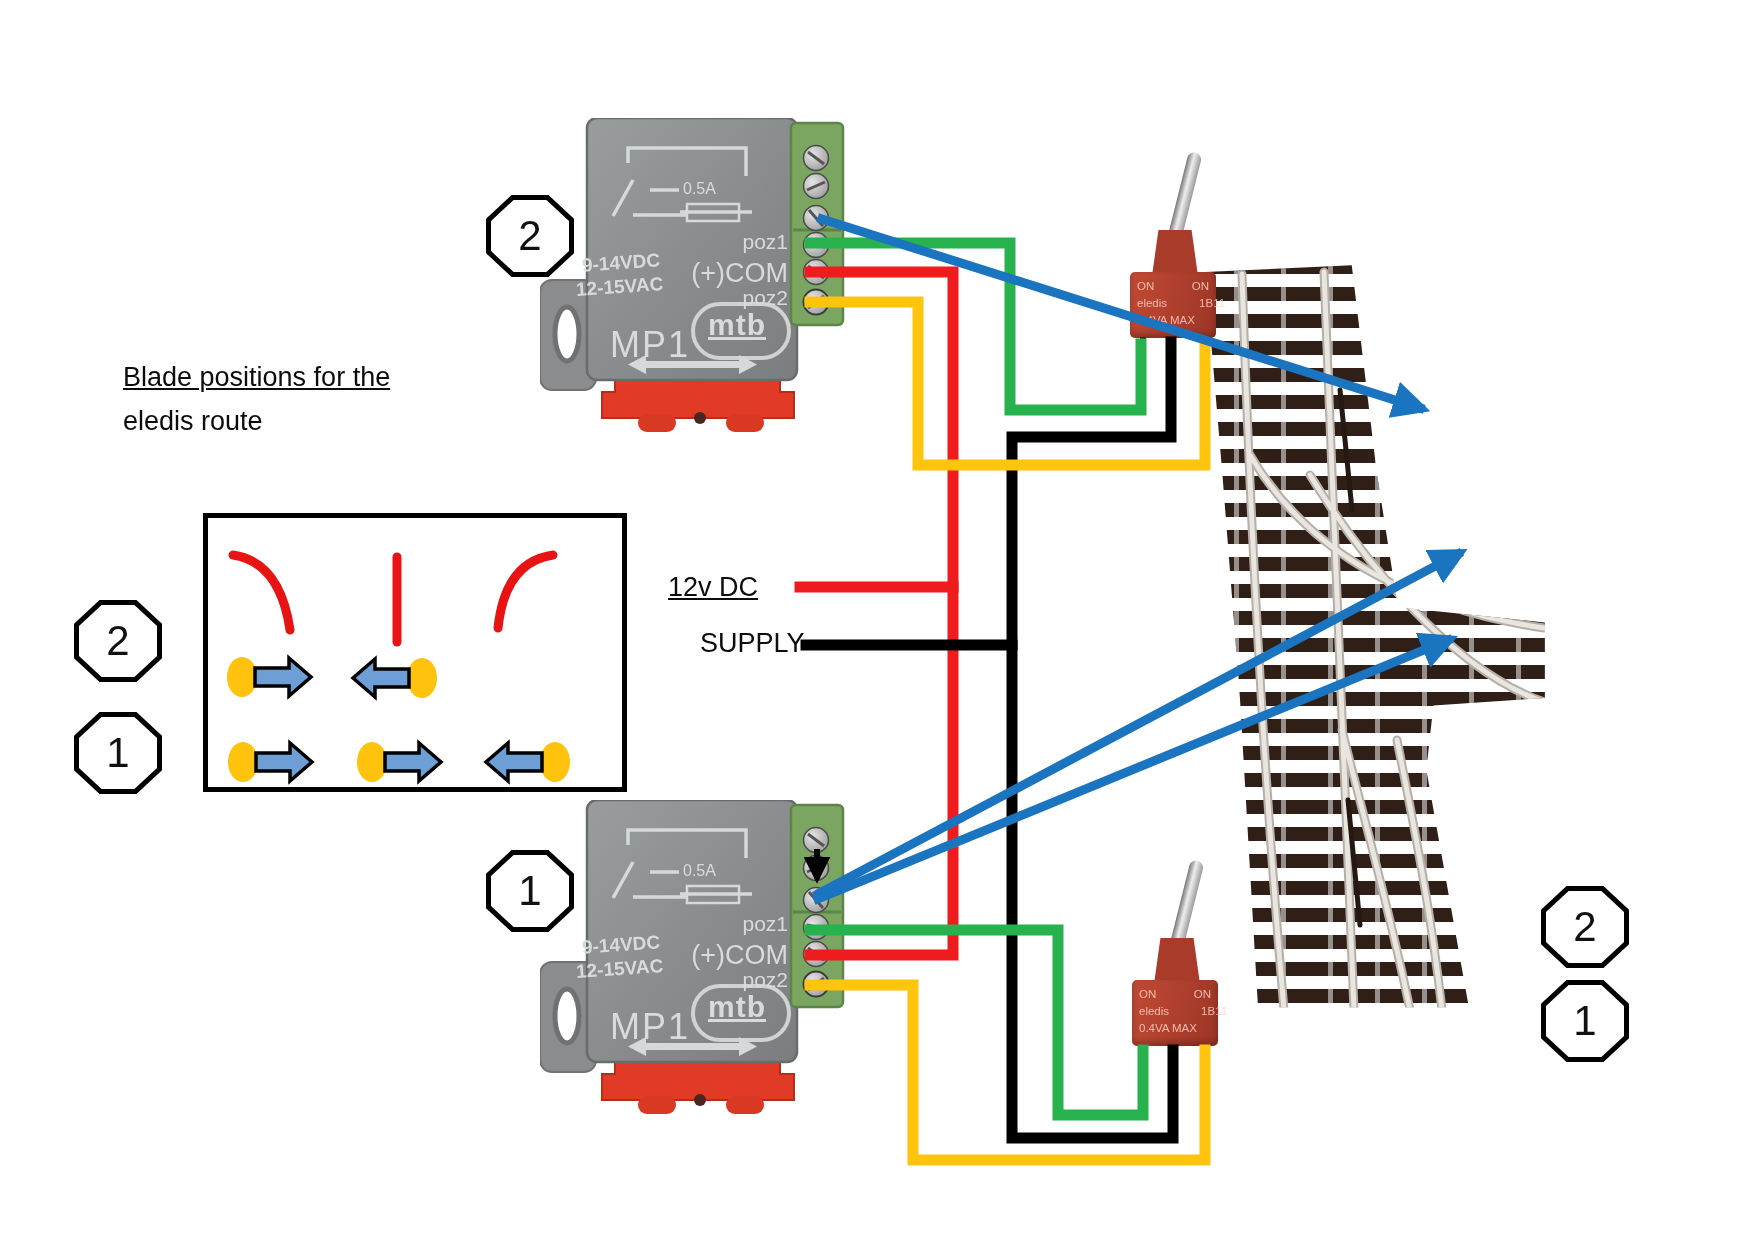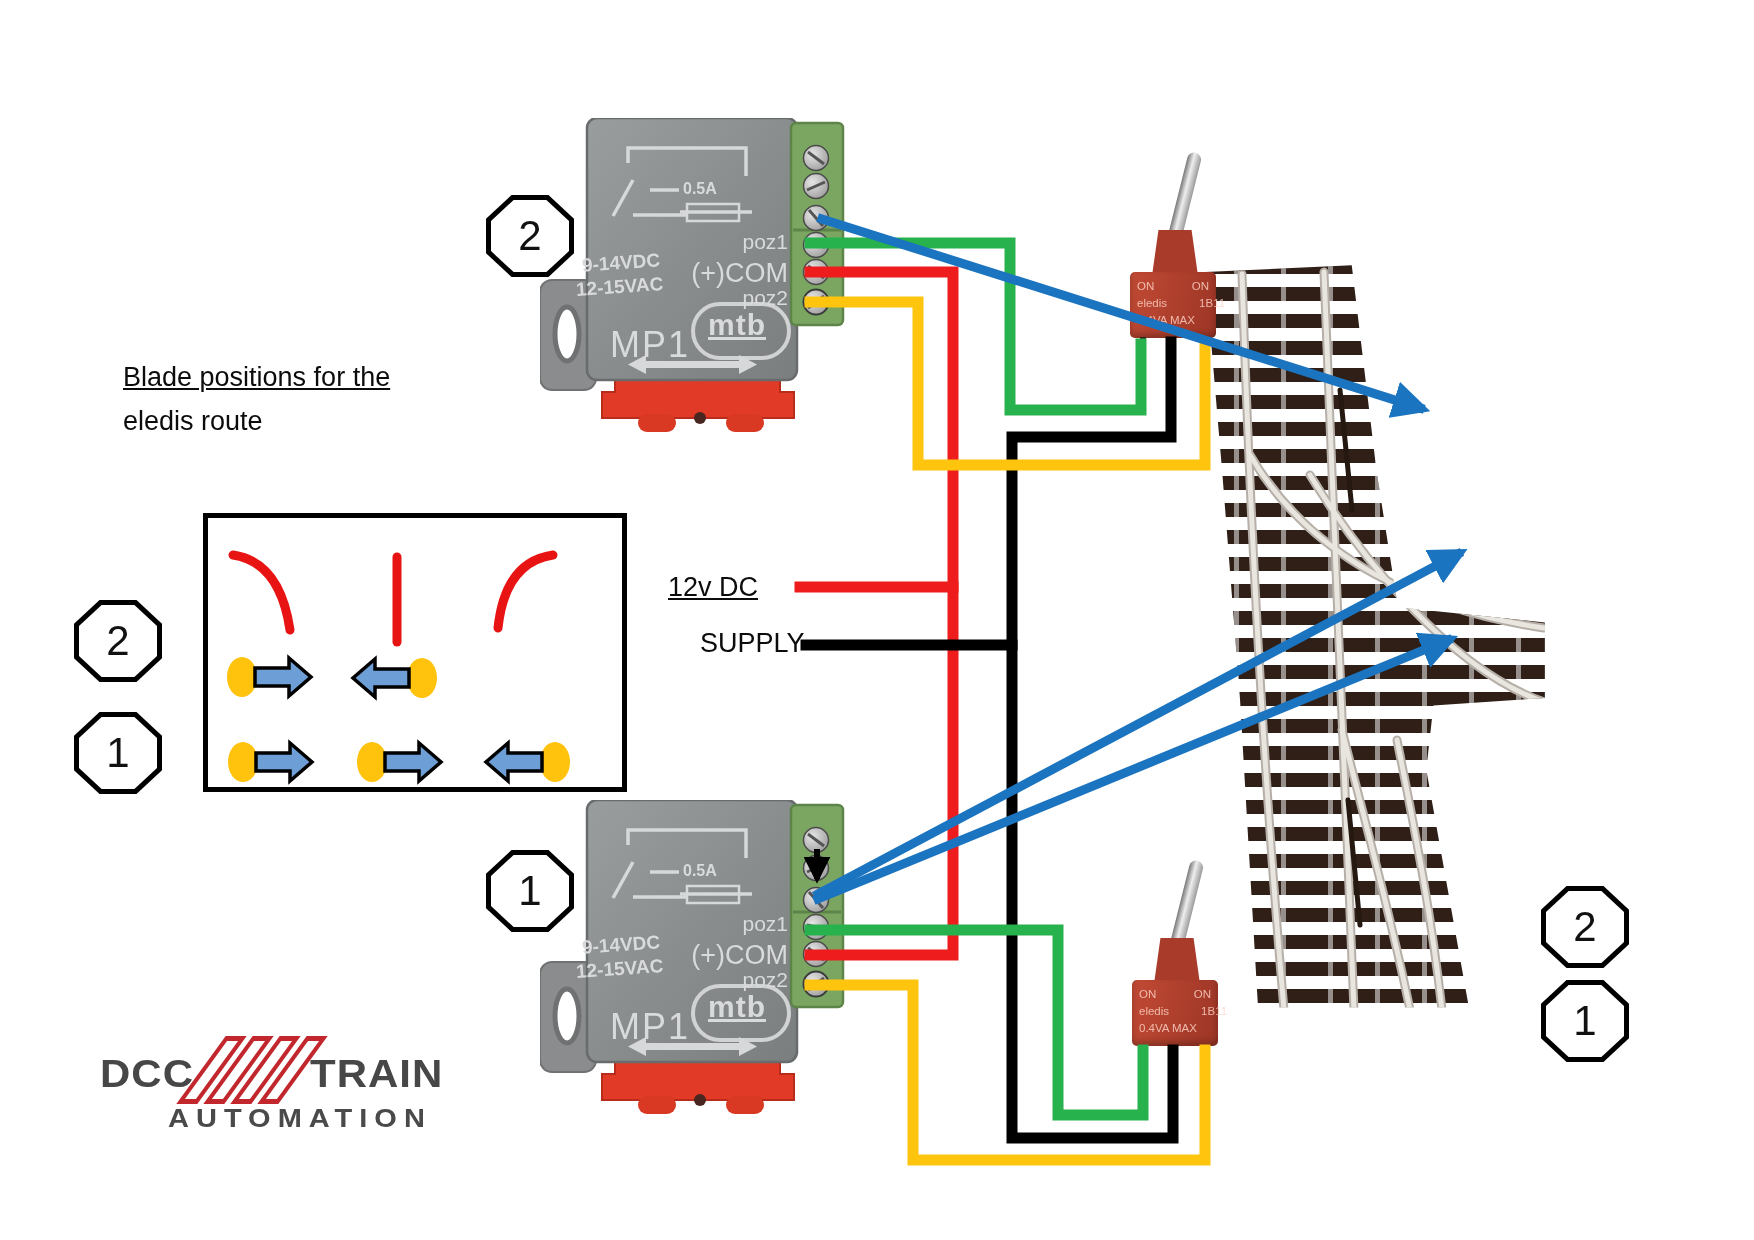--- a/index.html
+++ b/index.html
@@ -9,21 +9,21 @@
   .lbl{position:absolute;font-size:27px;color:#0c0c0c;}
   
   .oct{position:absolute;width:88px;height:82px;background:#000;
        clip-path:polygon(29% 0,71% 0,100% 29%,100% 71%,71% 100%,29% 100%,0 71%,0 29%);}
   .oct .in{position:absolute;inset:5px;background:#fff;display:flex;align-items:center;justify-content:center;
        clip-path:polygon(29% 0,71% 0,100% 29%,100% 71%,71% 100%,29% 100%,0 71%,0 29%);
        font-size:42px;color:#111;}
   
   .mp1{position:absolute;width:305px;height:320px;}
   .mp1 span{position:absolute;color:#d8dadb;}
-  .mp1 .fuse{left:143px;top:62px;font-size:16px;font-weight:bold;}
+  .mp1 .fuse{left:143px;top:62px;font-size:16px;}
   .mp1 .t1{right:57px;top:112px;font-size:21px;}
   .mp1 .t2{right:57px;top:140px;font-size:27px;}
   .mp1 .t3{right:57px;top:168px;font-size:21px;}
   .mp1 .v1{left:42px;top:134px;font-size:19px;font-weight:bold;transform:rotate(-4deg);}
   .mp1 .v2{left:36px;top:158px;font-size:19px;font-weight:bold;transform:rotate(-4deg);}
   .mp1 .model{left:62px;top:206px;font-size:36px;letter-spacing:2px;margin-left:8px;}
   .mp1 .brand{left:168px;top:190px;font-size:30px;font-weight:700;letter-spacing:1px;text-decoration:underline;}
   
   .tgl{position:absolute;width:92px;height:212px;}
   .tgl .lever{position:absolute;left:38px;top:10px;width:14px;height:94px;border-radius:7px 7px 2px 2px;
@@ -305,33 +305,20 @@
         </div>
       <div class="r">
           <span>0.4VA MAX</span>
         </div>
     </div>
     <div class="pin" style="left:12px;"></div>
     <div class="pin" style="left:42px;"></div>
     <div class="pin" style="left:74px;"></div>
   </div>
 
-  <div class="logo">
-    <div class="row1">
-      <span class="word">DCC</span>
-      <span class="slashes">
-        <span class="sl"></span>
-          <span class="sl"></span>
-          <span class="sl"></span>
-          <span class="sl"></span>
-      </span>
-      <span class="word">TRAIN</span>
-    </div>
-    <div class="row2">AUTOMATION</div>
-  </div>
 
   <svg class="abs" style="left:0;top:0;pointer-events:none;" width="1754" height="1240" viewBox="0 0 1754 1240">
     <defs>
       <marker id="ahb" markerWidth="4.2" markerHeight="4.2" refX="3" refY="2.1" orient="auto">
         <path d="M0 0 L4.2 2.1 L0 4.2 z" fill="#1b74bf"></path>
       </marker>
       <marker id="ahk" markerWidth="4.5" markerHeight="4.5" refX="3.2" refY="2.25" orient="auto">
         <path d="M0 0 L4.5 2.25 L0 4.5 z" fill="#000"></path>
       </marker>
     </defs>

